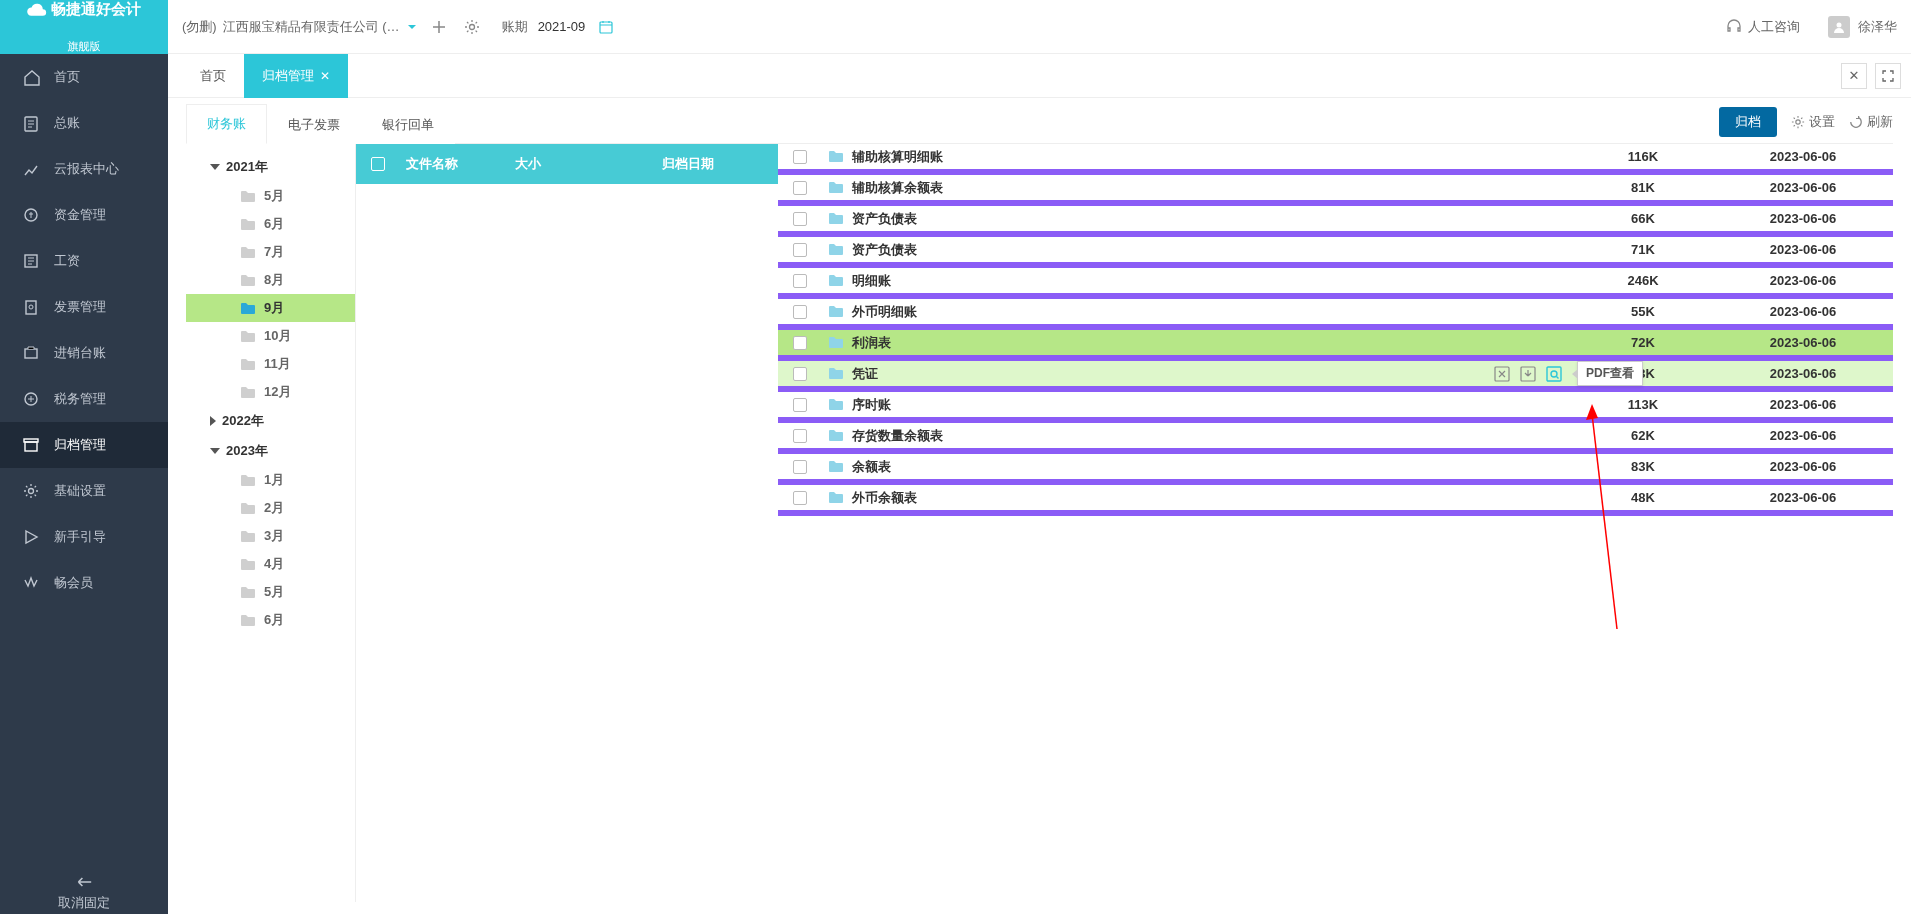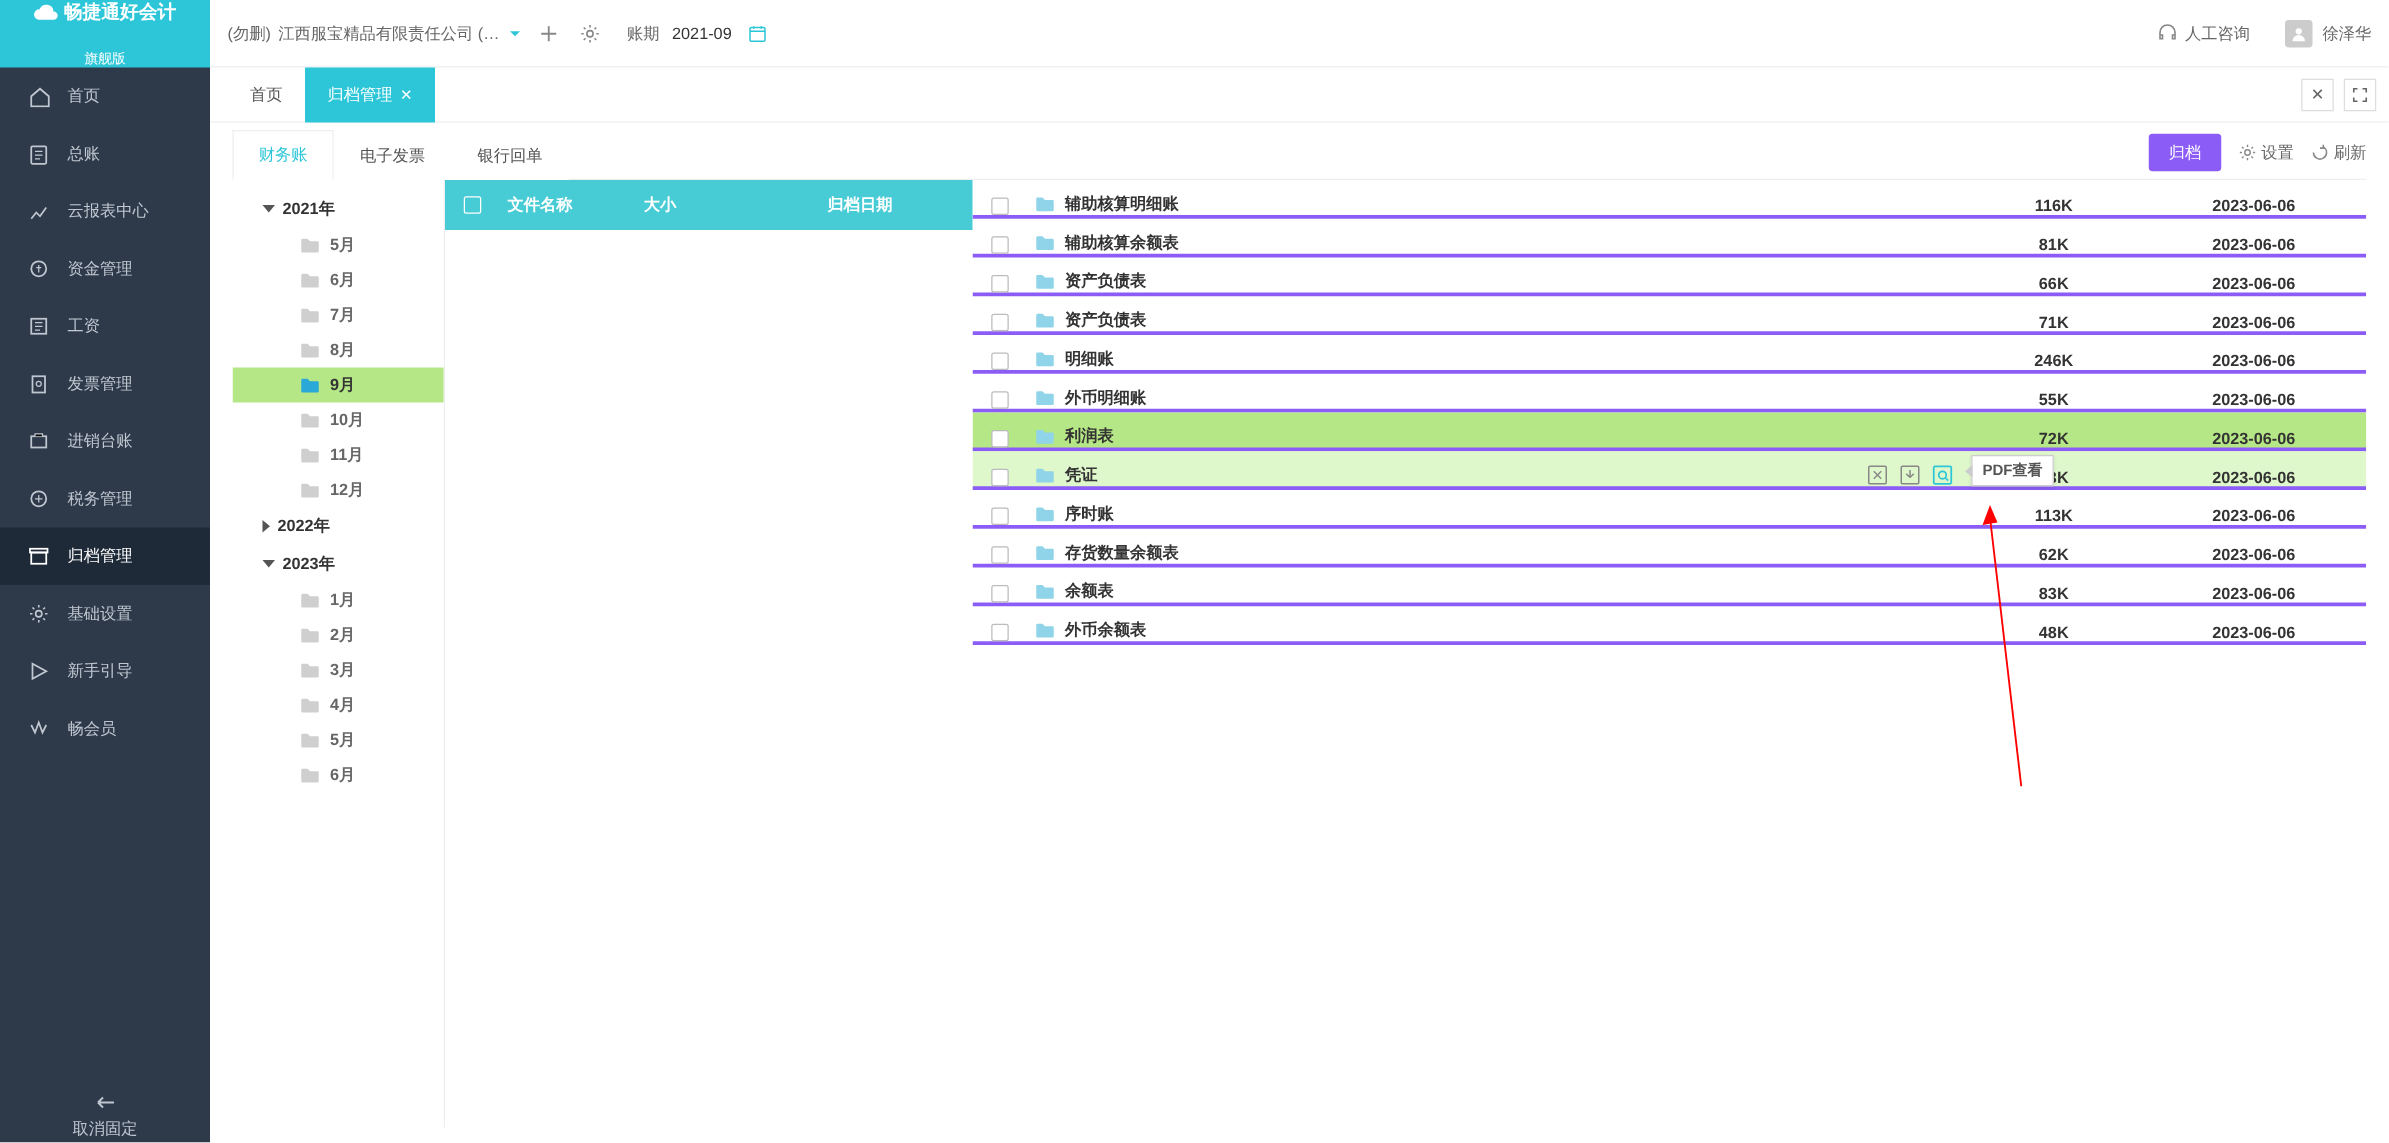--- a/index.html
+++ b/index.html
@@ -42,21 +42,21 @@
 .sq-btn { width: 26px; height: 26px; border: 1px solid #ddd; display: flex; align-items: center; justify-content: center; cursor: pointer; color: #666; }
 
 
 .content { flex: 1; display: flex; flex-direction: column; padding: 0 18px 12px 18px; min-height: 0; }
 
 
 .subtabs-row { height: 46px; display: flex; align-items: flex-end; border-bottom: 1px solid #eee; }
 .subtab { padding: 0 20px; height: 40px; display: flex; align-items: center; color: #555; cursor: pointer; border: 1px solid transparent; border-bottom: none; position: relative; top: 1px; background: #fff; }
 .subtab.active { color: #2cc6d8; border-color: #eee; border-bottom: 1px solid #fff; }
 .subtabs-actions { margin-left: auto; display: flex; align-items: center; gap: 14px; padding-bottom: 6px; }
-.btn-primary { background: #8b5cf6; color: #fff; padding: 6px 16px; border-radius: 3px; cursor: pointer; font-size: 13px; }
+.btn-primary { background: #0369a1; color: #fff; padding: 6px 16px; border-radius: 3px; cursor: pointer; font-size: 13px; }
 .link-btn { color: #666; cursor: pointer; display: flex; align-items: center; gap: 4px; }
 
 
 .body-split { flex: 1; display: flex; min-height: 0; margin-top: 0; font-weight: bold; }
 
 
 .tree { width: 170px; border-right: 1px solid #eee; padding-top: 8px; overflow-y: auto; }
 .tree-year { padding: 6px 10px 6px 24px; color: #333; cursor: pointer; display: flex; align-items: center; gap: 6px; }
 .tree-month { padding: 5px 10px 5px 54px; color: #666; cursor: pointer; display: flex; align-items: center; gap: 8px; }
 .tree-month.active { background: #b6e787; color: #333; }
@@ -66,21 +66,21 @@
 .tri.right { border-top: 5px solid transparent; border-bottom: 5px solid transparent; border-left: 6px solid #555; }
 
 
 .tbl-wrap { flex: 1; display: flex; flex-direction: row; min-width: 0; }
 .tbl-head { background: #47cbd5; color: #fff; height: 40px; display: flex; align-items: center; }
 .col-chk { width: 44px; display: flex; justify-content: center; }
 .col-name { flex: 1; padding-left: 6px; }
 .col-size { width: 140px; text-align: center; }
 .col-date { width: 180px; text-align: center; }
 .tbl-body { flex: 1; overflow-y: auto; }
-.row { height: 31px; display: flex; align-items: flex-end; border-bottom: 3px solid #8b5cf6; position: relative; }
+.row { height: 31px; display: flex; align-items: center; border-bottom: 6px solid #8b5cf6; position: relative; }
 .row .col-name { display: flex; align-items: center; gap: 8px; }
 .row.selected { background: #b6e787; }
 .row.hover { background: #def7cb; }
 .file-ic { fill: #8fd4e8; }
 .row-actions { position: absolute; right: 330px; display: flex; gap: 8px; align-items: center; }
 .act-ic { width: 18px; height: 18px; color: #888; cursor: pointer; }
 .act-ic.active { color: #2cc6d8; }
 .tooltip { position: absolute; right: 250px; background: #fff; border: 1px solid #ccc; padding: 3px 8px; font-size: 12px; color: #555; white-space: nowrap; box-shadow: 0 1px 3px rgba(0,0,0,0.1); }
 .tooltip::before { content: ""; position: absolute; left: -6px; top: 50%; transform: translateY(-50%); border-top: 5px solid transparent; border-bottom: 5px solid transparent; border-right: 6px solid #ccc; }
 

